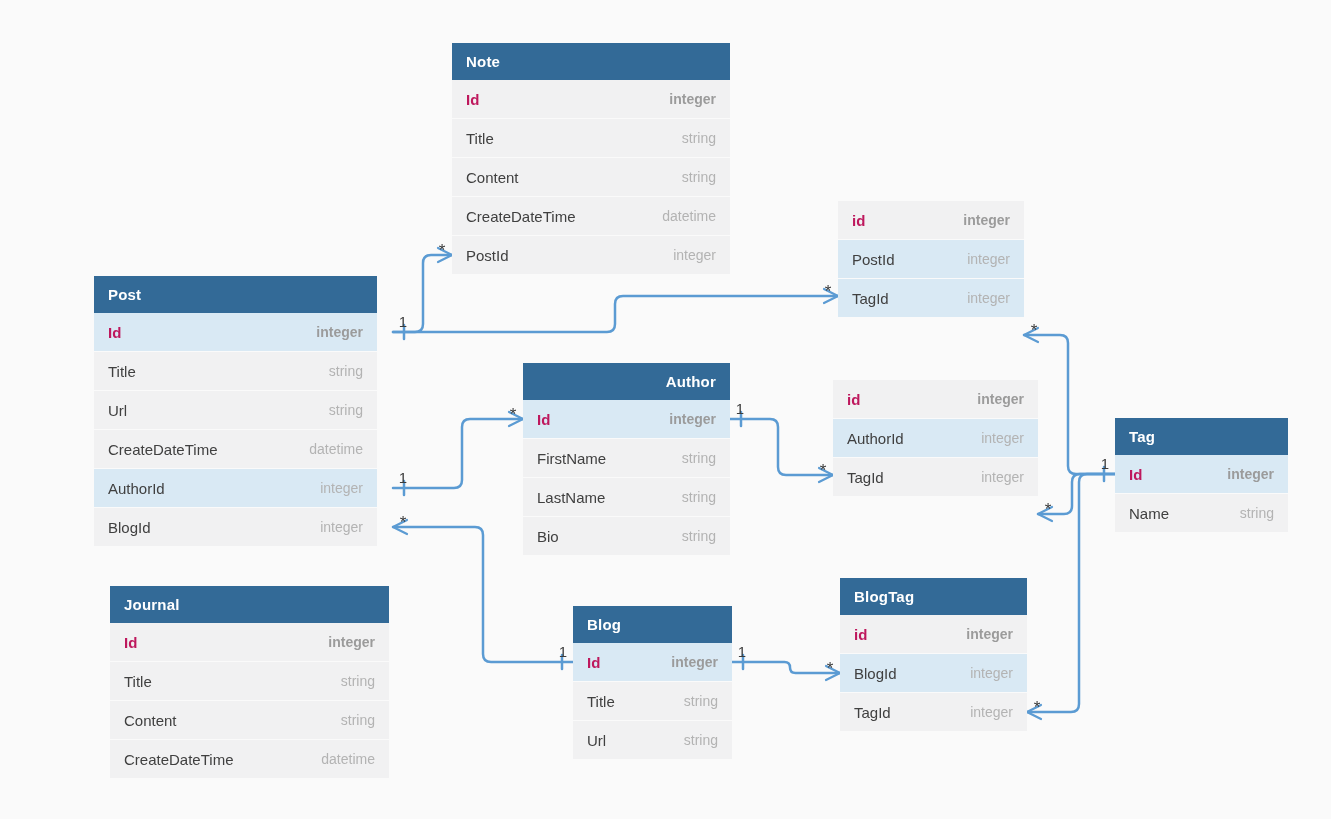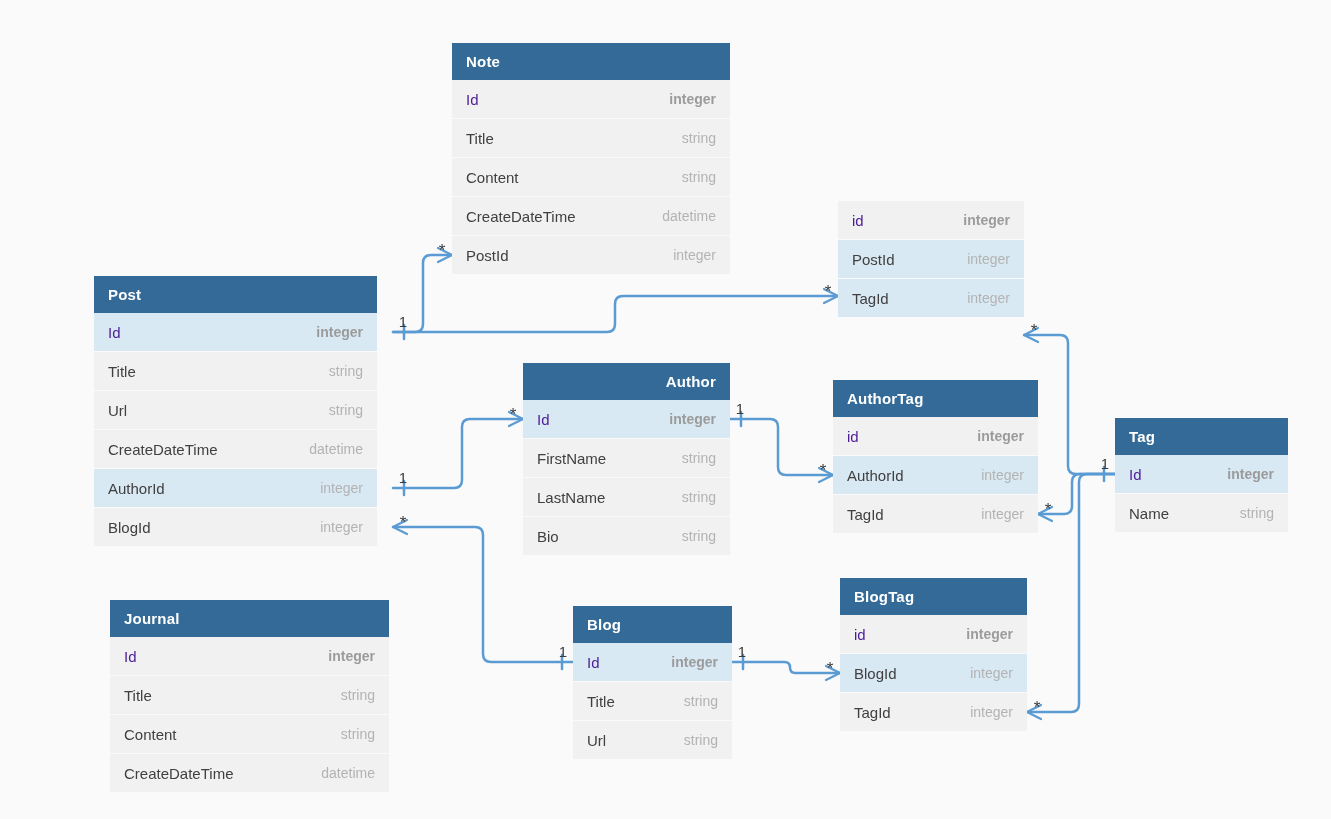--- a/index.html
+++ b/index.html
@@ -48,22 +48,22 @@
   }
   .db-row .fname {
     font-size: 15px;
     color: #404040;
   }
   .db-row .ftype {
     font-size: 14px;
     color: #b3b3b3;
   }
   .db-row.key .fname {
-    font-weight: 400;
-    color: #4c1d95;
+    font-weight: 700;
+    color: #be185d;
   }
   .db-row.key .ftype {
     font-weight: 700;
     color: #9b9b9b;
   }
   text.card-label {
     font-family: "Liberation Sans", "DejaVu Sans", sans-serif;
     fill: #3c3c3c;
   }
 </style>
@@ -196,23 +196,20 @@
         <div class="db-row" style="background: rgb(241, 241, 242);">
           <span class="fname">LastName</span>
           <span class="ftype">string</span>
         </div>
         <div class="db-row" style="background: rgb(241, 241, 242);">
           <span class="fname">Bio</span>
           <span class="ftype">string</span>
         </div>
       </div>
       <div class="db-table" style="left: 833px; top: 380px; width: 205px;">
-        <div class="db-table-header" style="background: rgb(51, 106, 151);">
-          <span>AuthorTag</span>
-        </div>
         <div class="db-row key" style="background: rgb(241, 241, 242);">
           <span class="fname">id</span>
           <span class="ftype">integer</span>
         </div>
         <div class="db-row" style="background: rgb(217, 233, 244);">
           <span class="fname">AuthorId</span>
           <span class="ftype">integer</span>
         </div>
         <div class="db-row" style="background: rgb(241, 241, 242);">
           <span class="fname">TagId</span>
@@ -225,21 +222,21 @@
         </div>
         <div class="db-row key" style="background: rgb(217, 233, 244);">
           <span class="fname">Id</span>
           <span class="ftype">integer</span>
         </div>
         <div class="db-row" style="background: rgb(241, 241, 242);">
           <span class="fname">Name</span>
           <span class="ftype">string</span>
         </div>
       </div>
-      <div class="db-table" style="left: 110px; top: 600px; width: 279px;">
+      <div class="db-table" style="left: 110px; top: 586px; width: 279px;">
         <div class="db-table-header" style="background: rgb(51, 106, 151);">
           <span>Journal</span>
         </div>
         <div class="db-row key" style="background: rgb(241, 241, 242);">
           <span class="fname">Id</span>
           <span class="ftype">integer</span>
         </div>
         <div class="db-row" style="background: rgb(241, 241, 242);">
           <span class="fname">Title</span>
           <span class="ftype">string</span>

